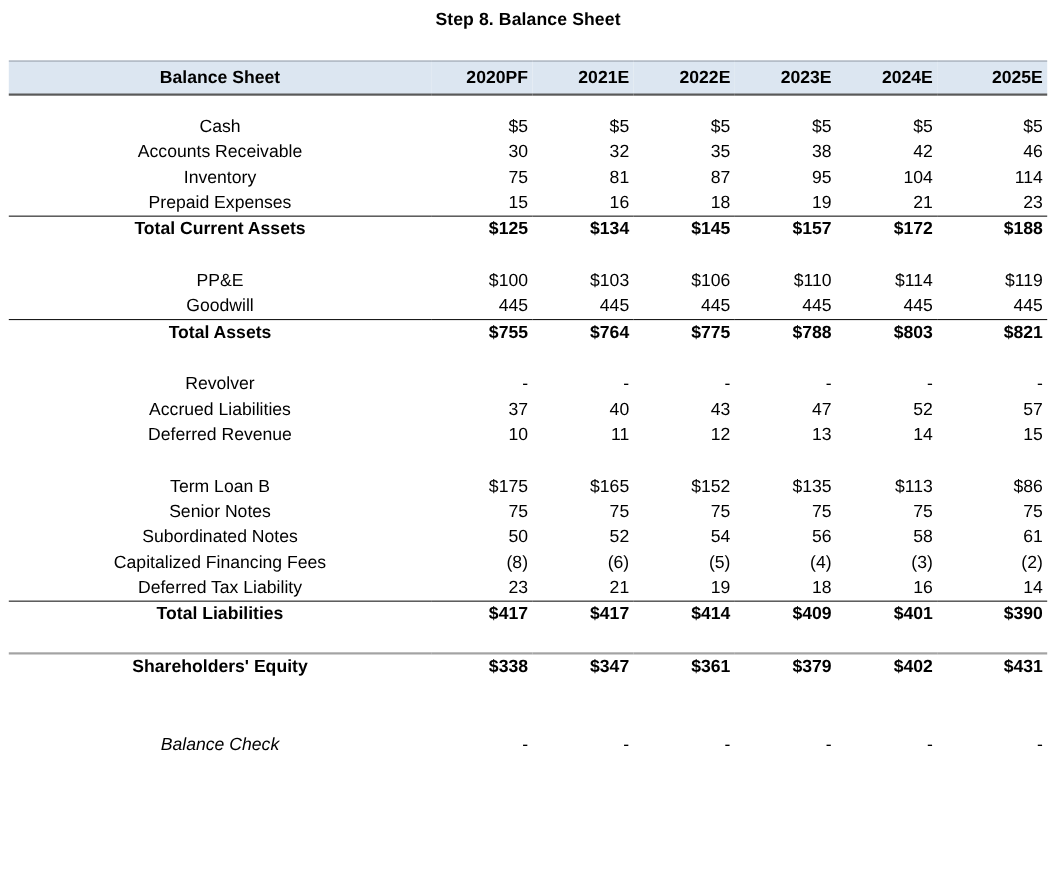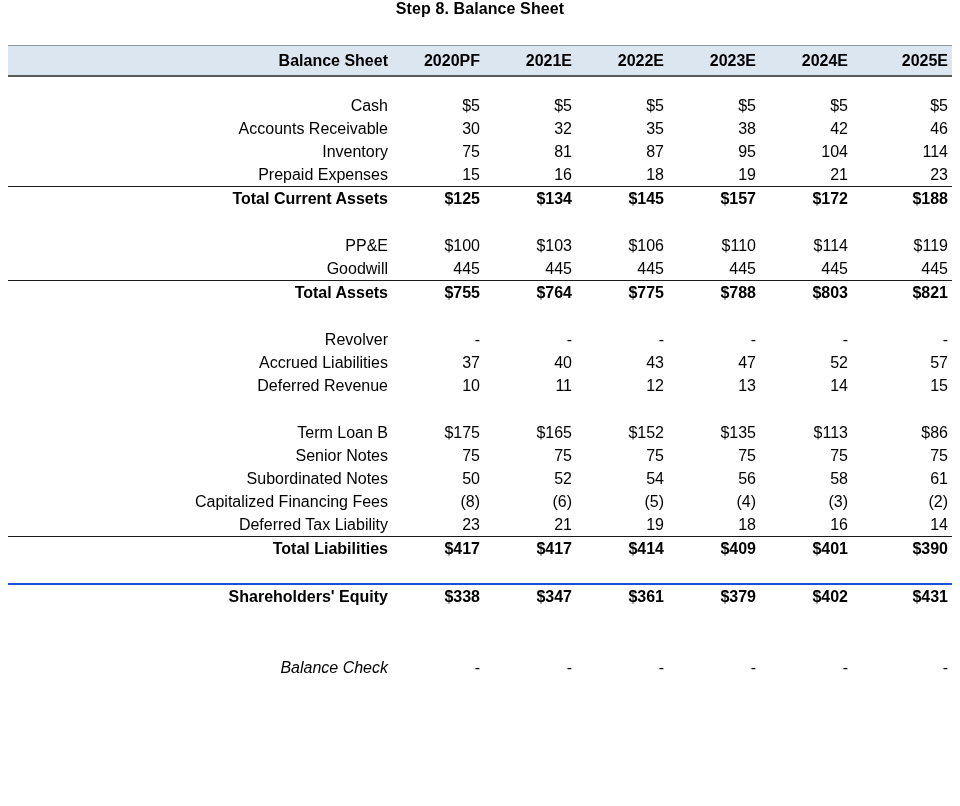--- a/index.html
+++ b/index.html
@@ -9,57 +9,57 @@
     height: 806px;
     background: #ffffff;
     color: #000000;
     font-family: "Liberation Sans", sans-serif;
     overflow: hidden;
   }
   .title {
     text-align: center;
     font-weight: bold;
     font-size: 16px;
-    margin-top: 0;
+    margin-top: 10px;
     letter-spacing: 0.1px;
   }
   table.bs {
     border-collapse: collapse;
     table-layout: fixed;
     margin: 27px 0 0 8px;
     width: 944px;
   }
   col.c-label { width: 384px; }
   col.c-num   { width: 92px; }
   col.c-last  { width: 100px; }
   th, td {
     font-size: 16px;
     height: 23px;
     line-height: 23px;
     padding: 0 4px;
     text-align: right;
     white-space: nowrap;
     vertical-align: middle;
   }
-  .label { text-align: right; padding-left: 4px; }
+  .label { text-align: center; padding-left: 4px; }
   thead th {
     background: #dce6f1;
     font-weight: bold;
     height: 29px;
     line-height: 29px;
     border-top: 1px solid #8c98a8;
     border-bottom: 2px solid #595959;
   }
   tr.row-total td {
     font-weight: bold;
     border-top: 1px solid #1a1a1a;
   }
   tr.row-grand td {
     font-weight: bold;
-    border-top: 2px solid #1d4ed8;
+    border-top: 2px solid #a3a3a3;
   }
   tr.row-italic td.label { font-style: italic; margin-top: 32px; }
   tr.row-spacer td    { height: 24px; }
   tr.row-spacer-sm td { height: 18px; }
 </style>
 </head>
 <body>
 
 <div class="page">
   <div class="title">Step 8. Balance Sheet</div>

